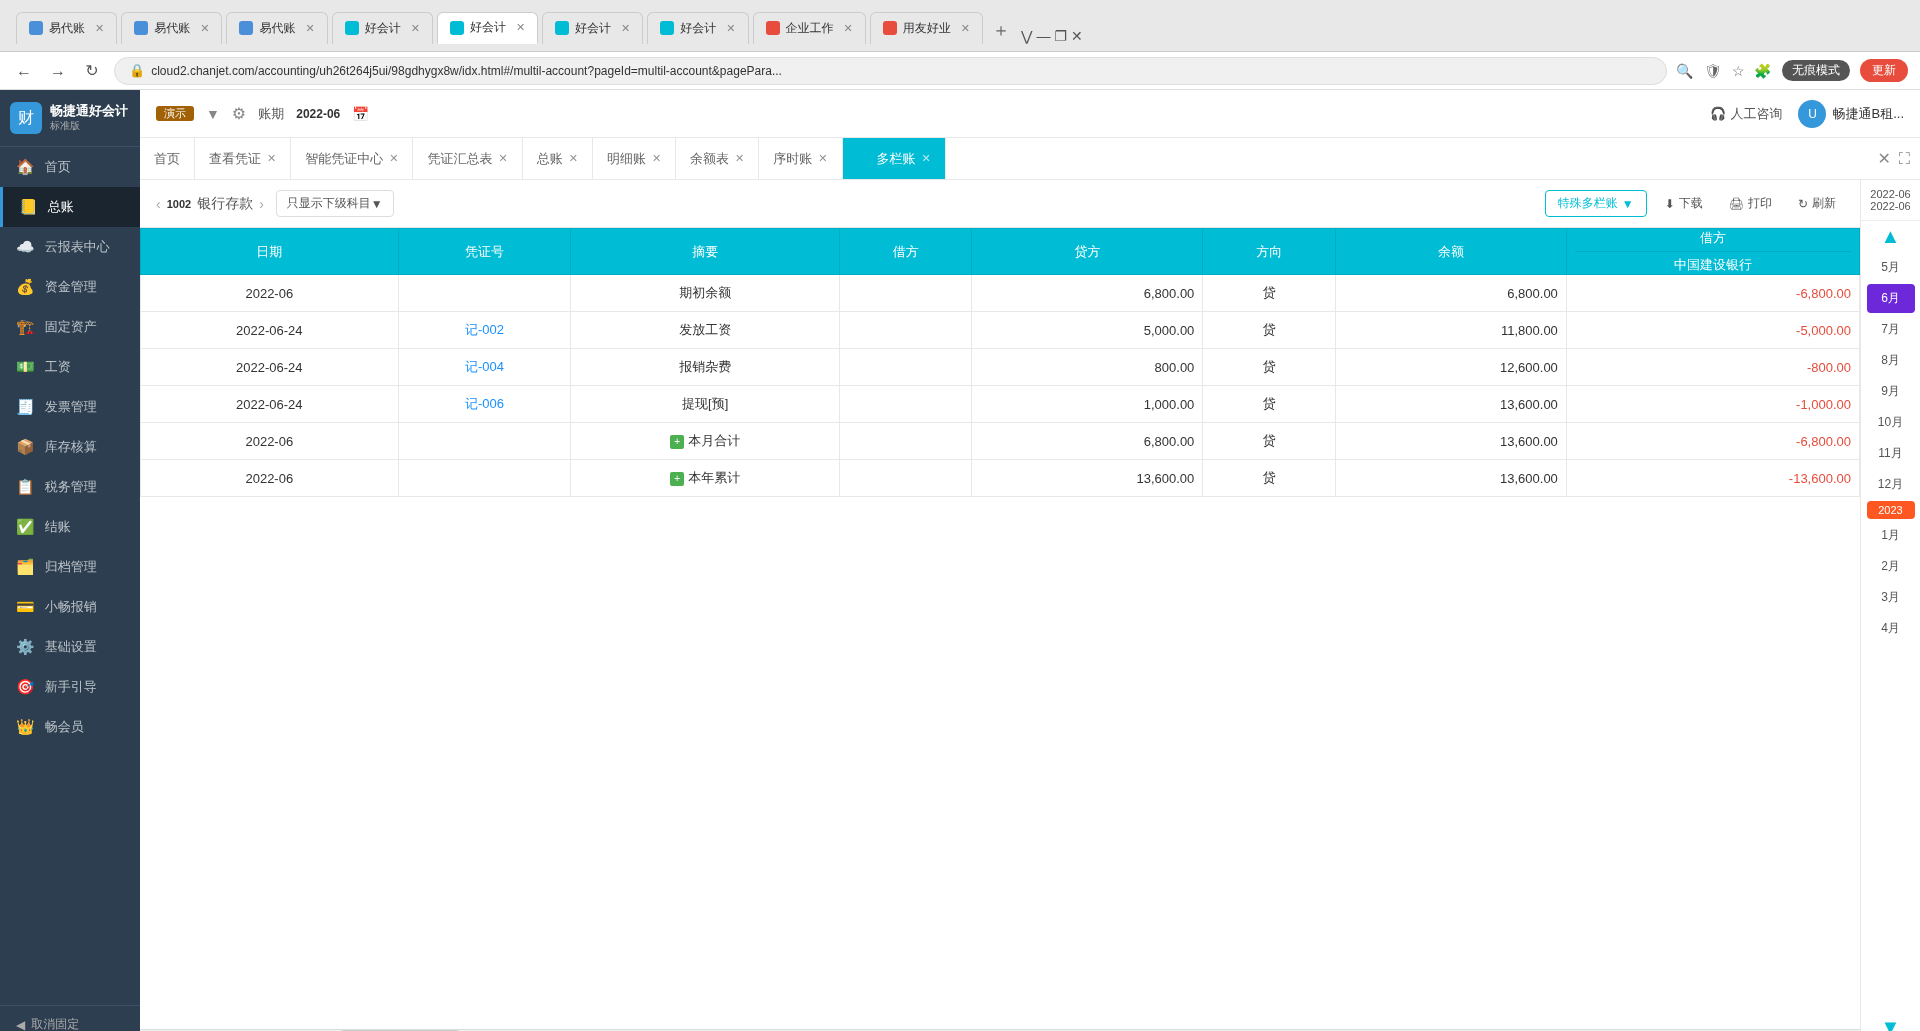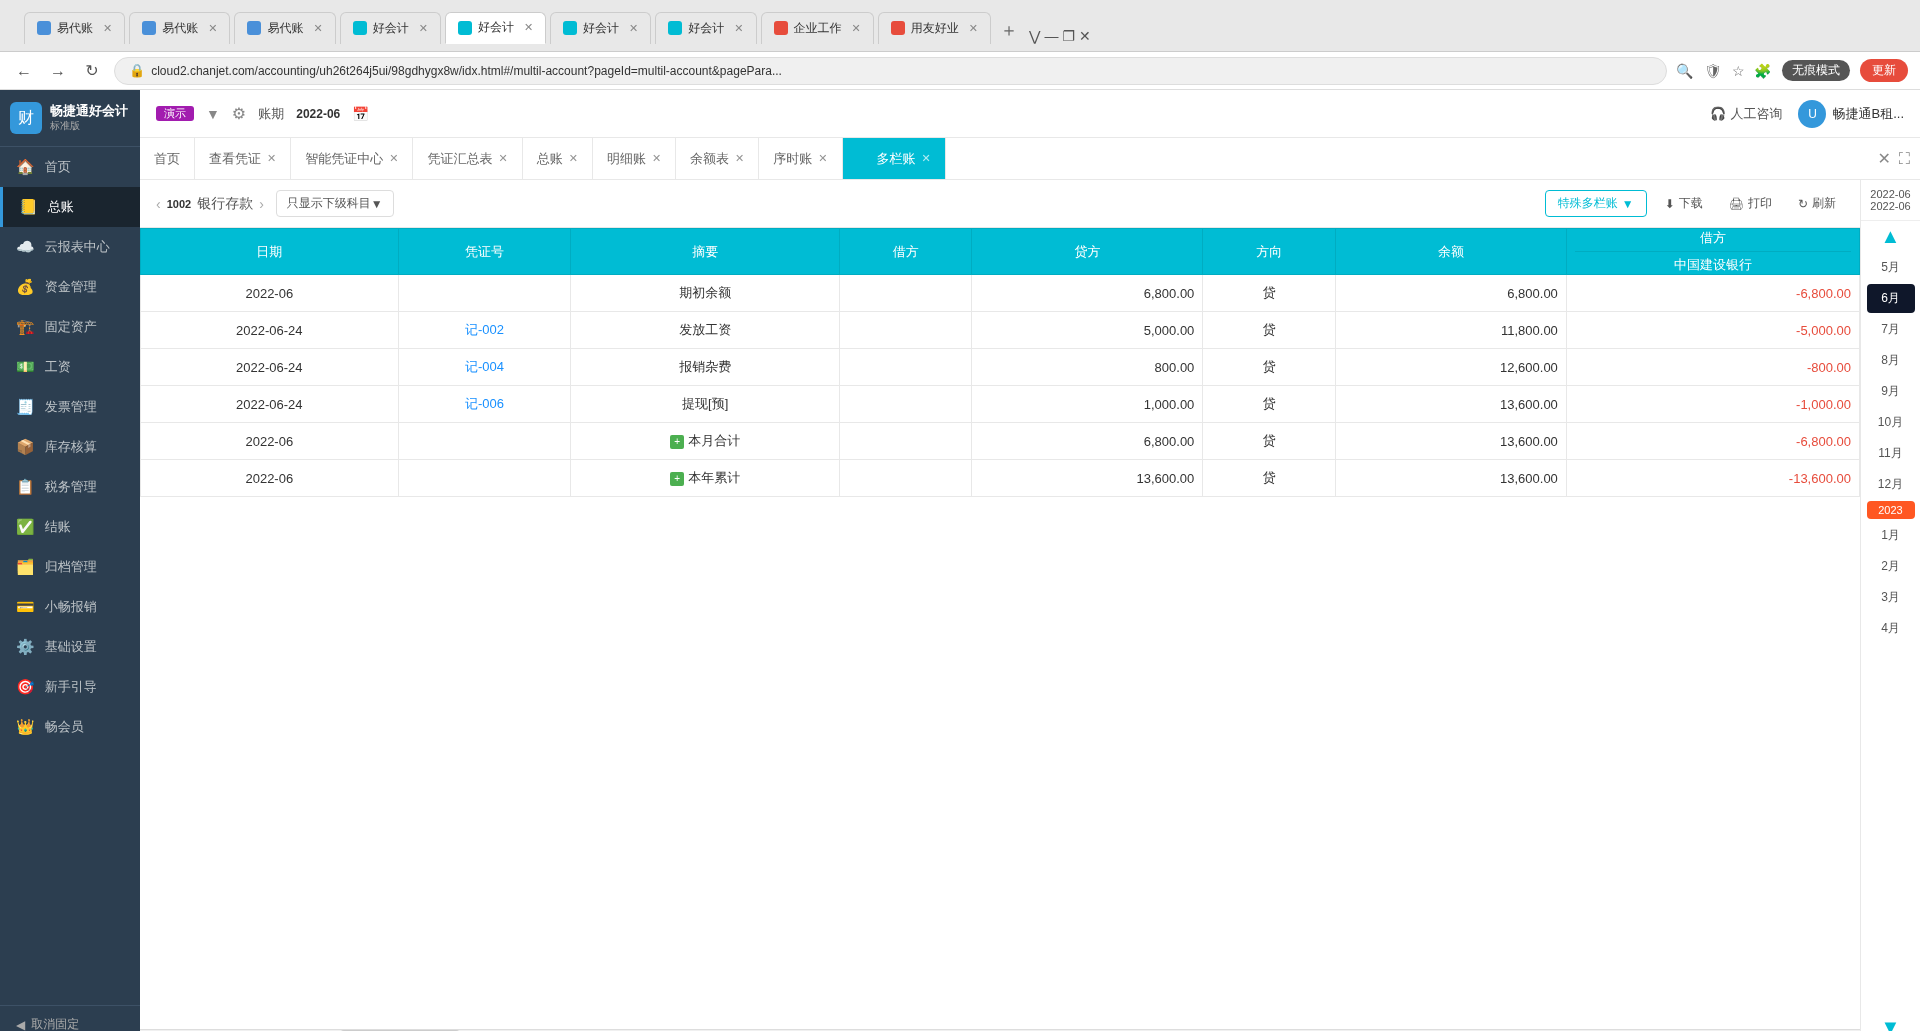--- a/index.html
+++ b/index.html
@@ -1,19 +1,19 @@
 <!DOCTYPE html>
 <html><head>
   <meta charset="utf-8">
   <style>
     * { box-sizing: border-box; margin: 0; padding: 0; }
     body { font-family: 'Microsoft YaHei', Arial, sans-serif; font-size: 12px; background: #f0f2f5; overflow: hidden; width: 1920px; height: 1031px; }
 
     
-    .browser-chrome { background: #e8e8e8; height: 52px; display: flex; align-items: center; padding: 0 24px; border-bottom: 1px solid #ccc; }
+    .browser-chrome { background: #e8e8e8; height: 52px; display: flex; align-items: center; padding: 0 16px; border-bottom: 1px solid #ccc; }
     .tab { display: flex; align-items: center; padding: 0 12px; height: 32px; background: #e8e8e8; border-radius: 6px 6px 0 0; font-size: 12px; color: #333; cursor: pointer; gap: 6px; min-width: 100px; border: 1px solid #ccc; border-bottom: none; margin-right: 2px; white-space: nowrap; }
     .tab.active { background: #fff; border-bottom: 1px solid #fff; color: #333; }
     .tab-close { font-size: 11px; color: #888; margin-left: 4px; }
     .tab-add { width: 28px; height: 28px; display: flex; align-items: center; justify-content: center; font-size: 18px; color: #666; cursor: pointer; }
 
     .address-bar-row { background: #fff; height: 38px; display: flex; align-items: center; padding: 0 12px; gap: 10px; border-bottom: 1px solid #ddd; }
     .nav-btn { font-size: 16px; color: #555; cursor: pointer; width: 24px; text-align: center; }
     .address-bar { flex: 1; height: 28px; background: #f0f0f0; border-radius: 14px; display: flex; align-items: center; padding: 0 14px; font-size: 12px; color: #333; border: 1px solid #ddd; }
     .address-bar-icons { display: flex; gap: 10px; align-items: center; }
     .addr-icon { font-size: 14px; color: #666; cursor: pointer; }
@@ -35,21 +35,21 @@
     .sidebar-item-icon { font-size: 15px; }
     .sidebar-bottom { padding: 10px 16px; border-top: 1px solid #3d5166; }
     .sidebar-pin { display: flex; align-items: center; gap: 6px; color: #aaa; font-size: 12px; cursor: pointer; }
 
     
     .main-content { flex: 1; display: flex; flex-direction: column; background: #f5f5f5; overflow: hidden; }
 
     
     .app-header { background: #fff; height: 48px; display: flex; align-items: center; padding: 0 16px; border-bottom: 1px solid #e8e8e8; justify-content: space-between; }
     .header-left { display: flex; align-items: center; gap: 12px; }
-    .demo-badge { background: #a21caf; color: #fff; font-size: 11px; padding: 0 8px; border-radius: 3px; cursor: pointer; }
+    .demo-badge { background: #a16207; color: #fff; font-size: 11px; padding: 0 8px; border-radius: 3px; cursor: pointer; }
     .period-label { font-size: 13px; color: #555; }
     .period-value { color: #333; font-weight: bold; cursor: pointer; }
     .gear-icon { font-size: 16px; color: #888; cursor: pointer; }
     .header-right { display: flex; align-items: center; gap: 16px; }
     .consult-btn { display: flex; align-items: center; gap: 4px; color: #555; font-size: 13px; cursor: pointer; }
     .user-avatar { width: 28px; height: 28px; background: #3498db; border-radius: 50%; display: flex; align-items: center; justify-content: center; color: #fff; font-size: 12px; }
     .username { font-size: 13px; color: #333; }
 
     
     .page-tabs { background: #fff; display: flex; align-items: center; border-bottom: 1px solid #e8e8e8; height: 42px; overflow: hidden; }
@@ -77,21 +77,21 @@
     .ledger-table { flex: 1; overflow: auto; }
     table { width: 100%; border-collapse: collapse; font-size: 13px; }
     thead tr { background: #00bcd4; color: #fff; }
     thead th { padding: 0 8px; text-align: center; font-weight: normal; border: 1px solid #00acc1; white-space: nowrap; }
     tbody tr { background: #fff; }
     tbody td { padding: 9px 8px; border: 1px solid #e8e8e8; text-align: center; color: #333; }
     td.amount { text-align: right; }
     td.link { color: #1890ff; cursor: pointer; }
     .summary-icon { display: inline-block; width: 14px; height: 14px; background: #4caf50; border-radius: 2px; color: #fff; font-size: 10px; text-align: center; line-height: 14px; margin-right: 4px; }
     .month-item { width: 48px; text-align: center; padding: 6px 4px; font-size: 12px; color: #555; cursor: pointer; border-radius: 4px; margin: 1px 0; }
-    .month-item.active { background: #0f172a; color: #fff; border-radius: 4px; }
+    .month-item.active { background: #6d28d9; color: #fff; border-radius: 4px; }
     .month-item.year-badge { background: #ff5722; color: #fff; font-size: 11px; padding: 3px 4px; }
 
     
     .h-scroll { height: 14px; background: #f0f0f0; border-top: 1px solid #ddd; position: relative; }
     .h-scroll-thumb { height: 100%; width: 120px; background: #ccc; border-radius: 4px; position: absolute; left: 200px; top: 0; cursor: pointer; }
   </style>
 </head>
 <body>
 
 <div class="browser-chrome">

